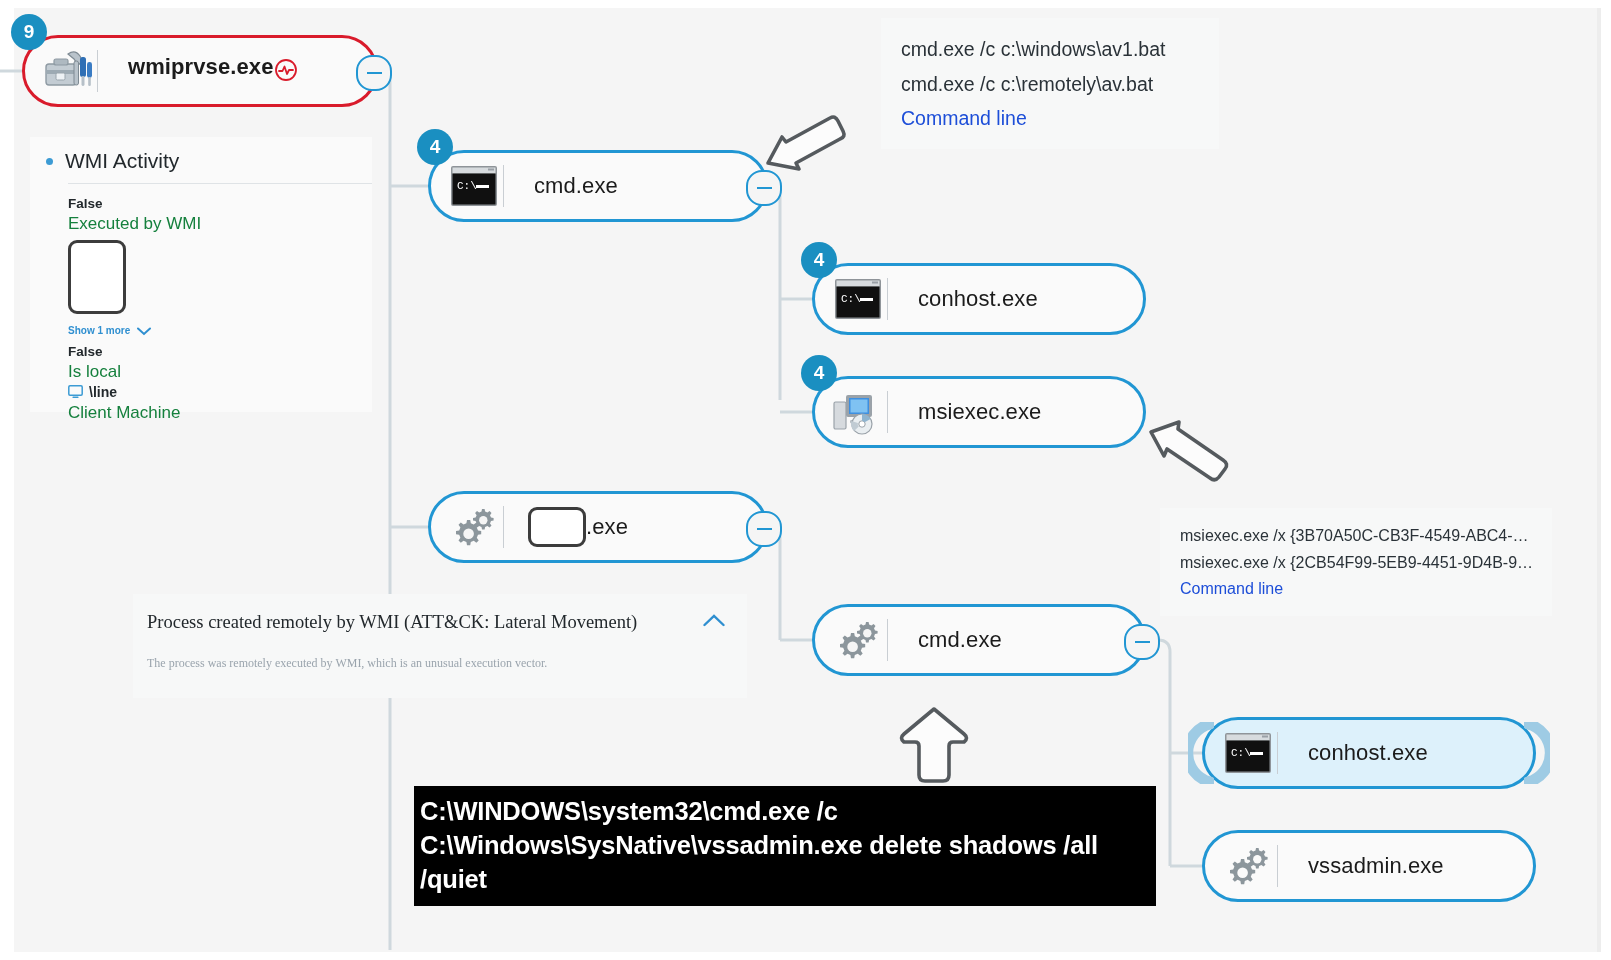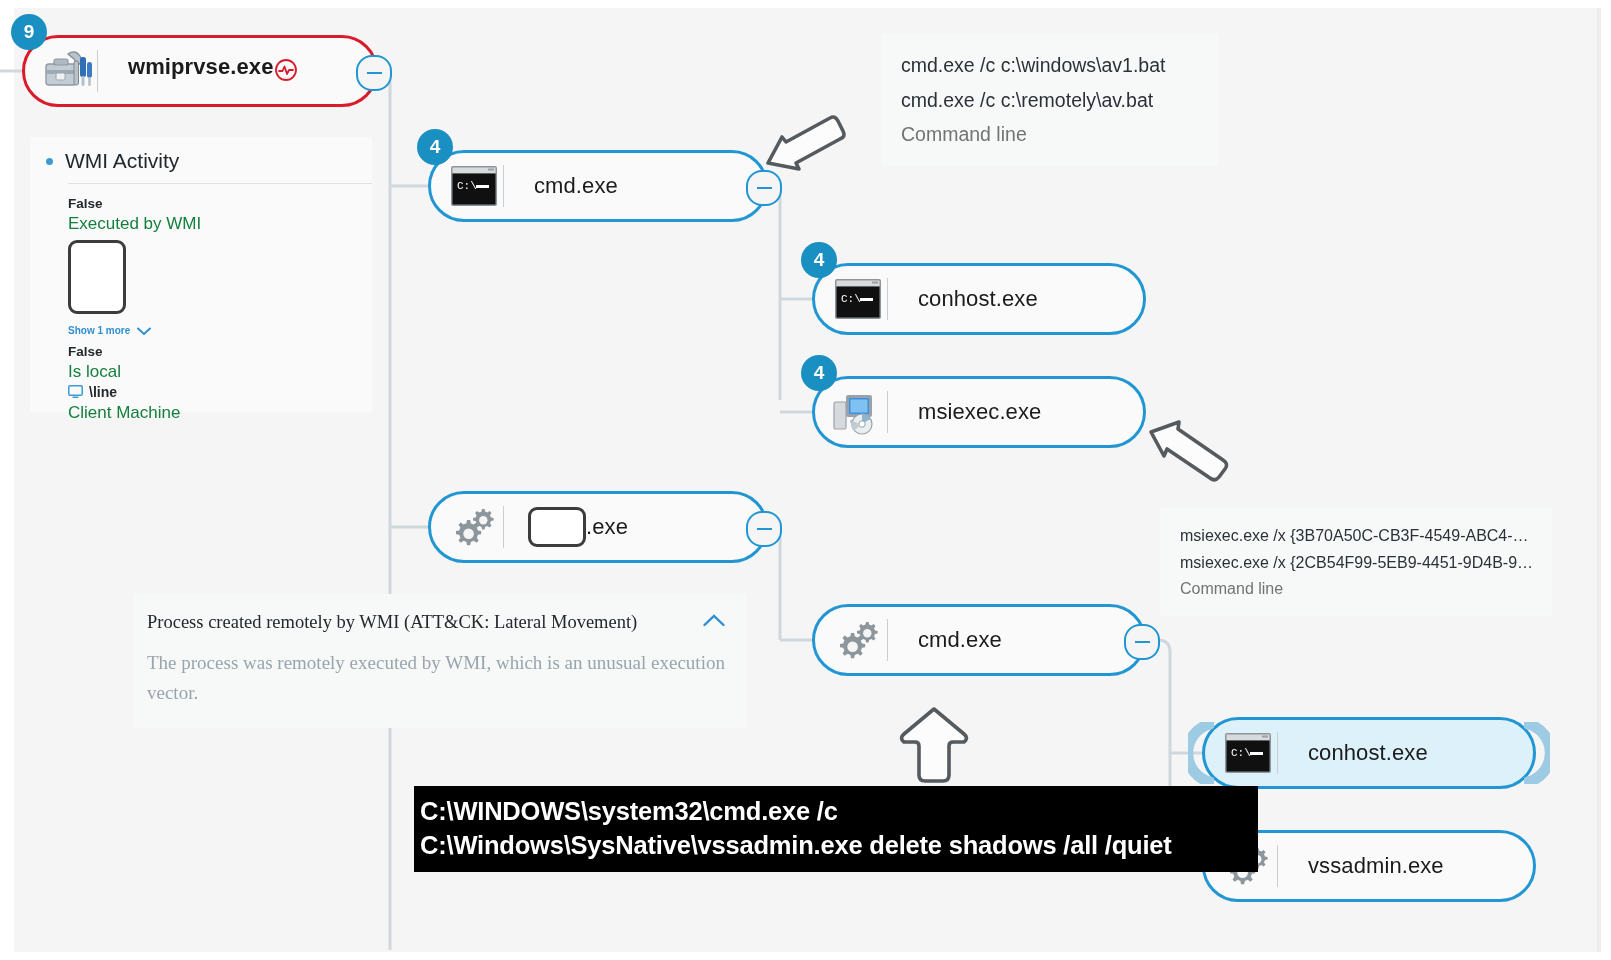--- a/index.html
+++ b/index.html
@@ -233,21 +233,21 @@
     box-sizing: border-box;
   }
   .cmdcard .ln {
     font-size: 19.5px;
     color: #2a3238;
     line-height: 35px;
     white-space: nowrap;
   }
   .cmdcard .cap {
     font-size: 19.5px;
-    color: #737373;
+    color: #1d4ed8;
     line-height: 33px;
   }
   .cmdcard.small .ln { font-size: 16px; line-height: 27px; }
   .cmdcard.small .cap { font-size: 16px; line-height: 26px; }
 
   .alertcard {
     position: absolute;
     left: 133px;
     top: 594px;
     width: 614px;
@@ -260,39 +260,39 @@
     display: flex;
     justify-content: space-between;
     align-items: flex-start;
   }
   .alertcard .atitle {
     font-size: 18.5px;
     color: #22282c;
     font-weight: 400;
   }
   .alertcard .adesc {
-    font-size: 19px;
+    font-size: 12px;
     color: #9aa4ad;
     line-height: 30px;
     margin-top: 15px;
     max-width: 580px;
   }
   .chev {
     color: #2f8fd0;
     font-size: 22px;
     line-height: 16px;
     font-weight: 700;
   }
 
   
   .blackbox {
     position: absolute;
     left: 414px;
     top: 786px;
-    width: 844px;
+    width: 742px;
     background: #000000;
     color: #ffffff;
     padding: 8px 4px 10px 6px;
     box-sizing: border-box;
     font-size: 25.5px;
     font-weight: 700;
     line-height: 34px;
     letter-spacing: -0.2px;
   }
 
@@ -513,21 +513,21 @@
           <circle cx="32.3" cy="15.3" r="4.2" fill="#fafafa"></circle>
           <path d="M16 15 l3.2 0 l0.6 3.2 l2.9 1.2 l2.7 -1.9 l2.3 2.3 l-1.9 2.7 l1.2 2.9 l3.2 0.6 l0 3.2 l-3.2 0.6 l-1.2 2.9 l1.9 2.7 l-2.3 2.3 l-2.7 -1.9 l-2.9 1.2 l-0.6 3.2 l-3.2 0 l-0.6 -3.2 l-2.9 -1.2 l-2.7 1.9 l-2.3 -2.3 l1.9 -2.7 l-1.2 -2.9 l-3.2 -0.6 l0 -3.2 l3.2 -0.6 l1.2 -2.9 l-1.9 -2.7 l2.3 -2.3 l2.7 1.9 l2.9 -1.2 z"></path>
           <circle cx="17.6" cy="28.8" r="5.3" fill="#fafafa"></circle>
         </g>
       </svg>
     </div>
     <div class="divider"></div>
     <div class="label">vssadmin.exe</div>
   </div>
 
-  <div class="cmdcard" style="left:881px; top:34px; width:338px;">
+  <div class="cmdcard" style="left:881px; top:18px; width:338px;">
     <div class="ln">cmd.exe /c c:\windows\av1.bat</div>
     <div class="ln">cmd.exe /c c:\remotely\av.bat</div>
     <div class="cap">Command line</div>
   </div>
 
   <div class="cmdcard small" style="left:1160px; top:508px; width:392px;">
     <div class="ln">msiexec.exe /x {3B70A50C-CB3F-4549-ABC4-…</div>
     <div class="ln">msiexec.exe /x {2CB54F99-5EB9-4451-9D4B-9…</div>
     <div class="cap">Command line</div>
   </div>

